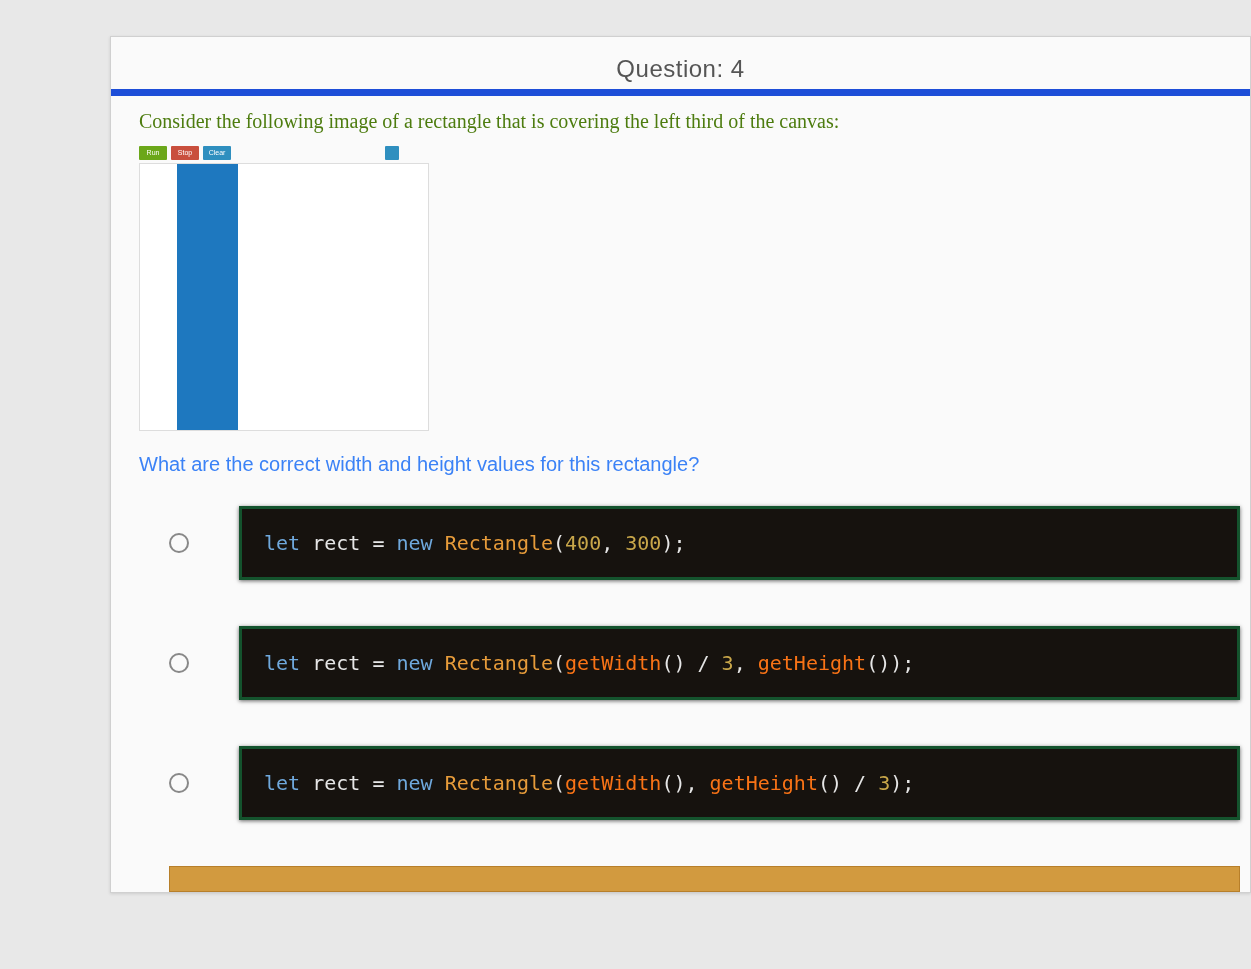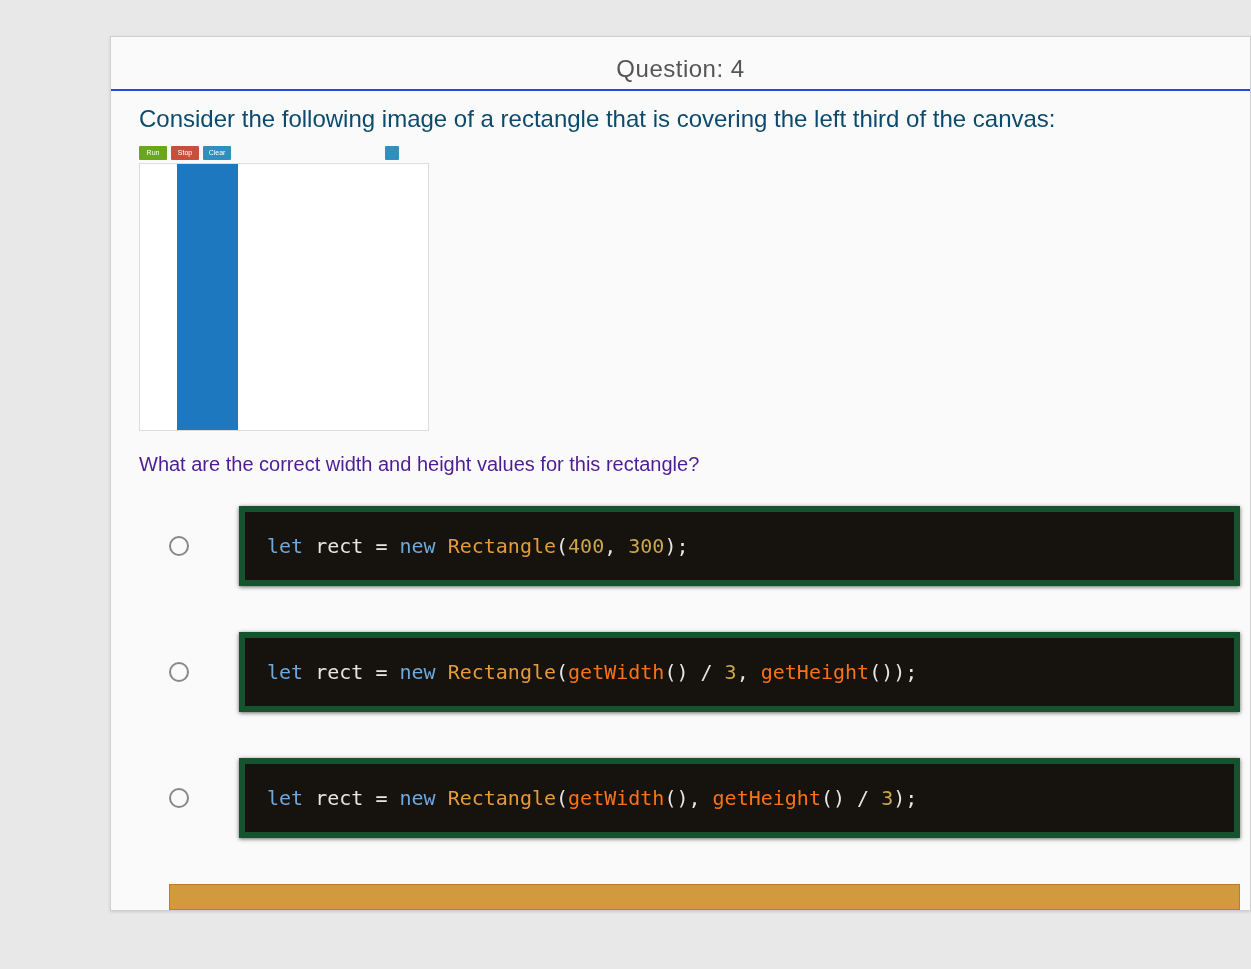--- a/index.html
+++ b/index.html
@@ -24,28 +24,29 @@
     padding: 18px 0 0 28px;
     box-shadow: 0 1px 3px rgba(0,0,0,0.12);
     border: 1px solid #d0d0d0;
   }
   .question-heading {
     text-align: center;
     font-size: 24px;
     color: #555;
     font-weight: normal;
     padding-bottom: 6px;
-    border-bottom: 2px solid #1d4ed8;
+    border-bottom: 7px solid #1d4ed8;
     margin-left: -28px;
     letter-spacing: 0.5px;
   }
   .prompt {
-    font-size: 24px;
-    color: #0c4a6e;
+    font-size: 20px;
+    color: #4d7c0f;
     margin: 14px 0 8px 0;
+    font-family: Liberation Serif, serif;
   }
   .canvas-image {
     display: inline-block;
     margin-top: 2px;
     margin-bottom: 10px;
   }
   .toolbar-row {
     display: flex;
     gap: 4px;
     align-items: center;
@@ -75,42 +76,42 @@
   .blue-rect {
     position: absolute;
     left: 37px;
     top: 0;
     width: 61px;
     height: 266px;
     background: #1e78bf;
   }
   .subprompt {
     font-size: 20px;
-    color: #4c1d95;
+    color: #3b82f6;
     margin: 12px 8px 30px 0;
   }
   .option-row {
     display: flex;
     align-items: center;
     margin: 0 10px 46px 30px;
     gap: 50px;
   }
   .radio-ring {
     width: 20px;
     height: 20px;
     border: 2px solid #888;
     border-radius: 50%;
     flex: 0 0 auto;
     cursor: pointer;
     background: #fafafa;
   }
   .code-block {
     flex: 1;
     background: #16120e;
-    border: 6px solid #14532d;
+    border: 3px solid #14532d;
     padding: 22px 22px;
     font-family: "Consolas", "Menlo", monospace;
     font-size: 20px;
     color: #ddd;
     white-space: pre;
     overflow: hidden;
     box-shadow: 0 1px 4px rgba(0,0,0,0.6);
   }
   .tok-kw { color: #6fa8dc; }        
   .tok-var { color: #e6e6e6; }       

